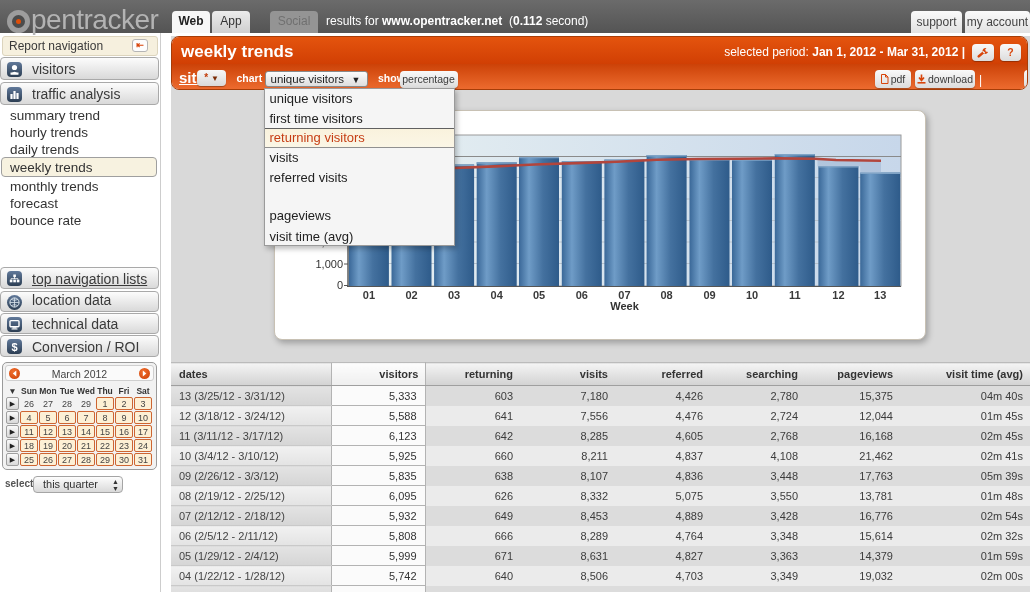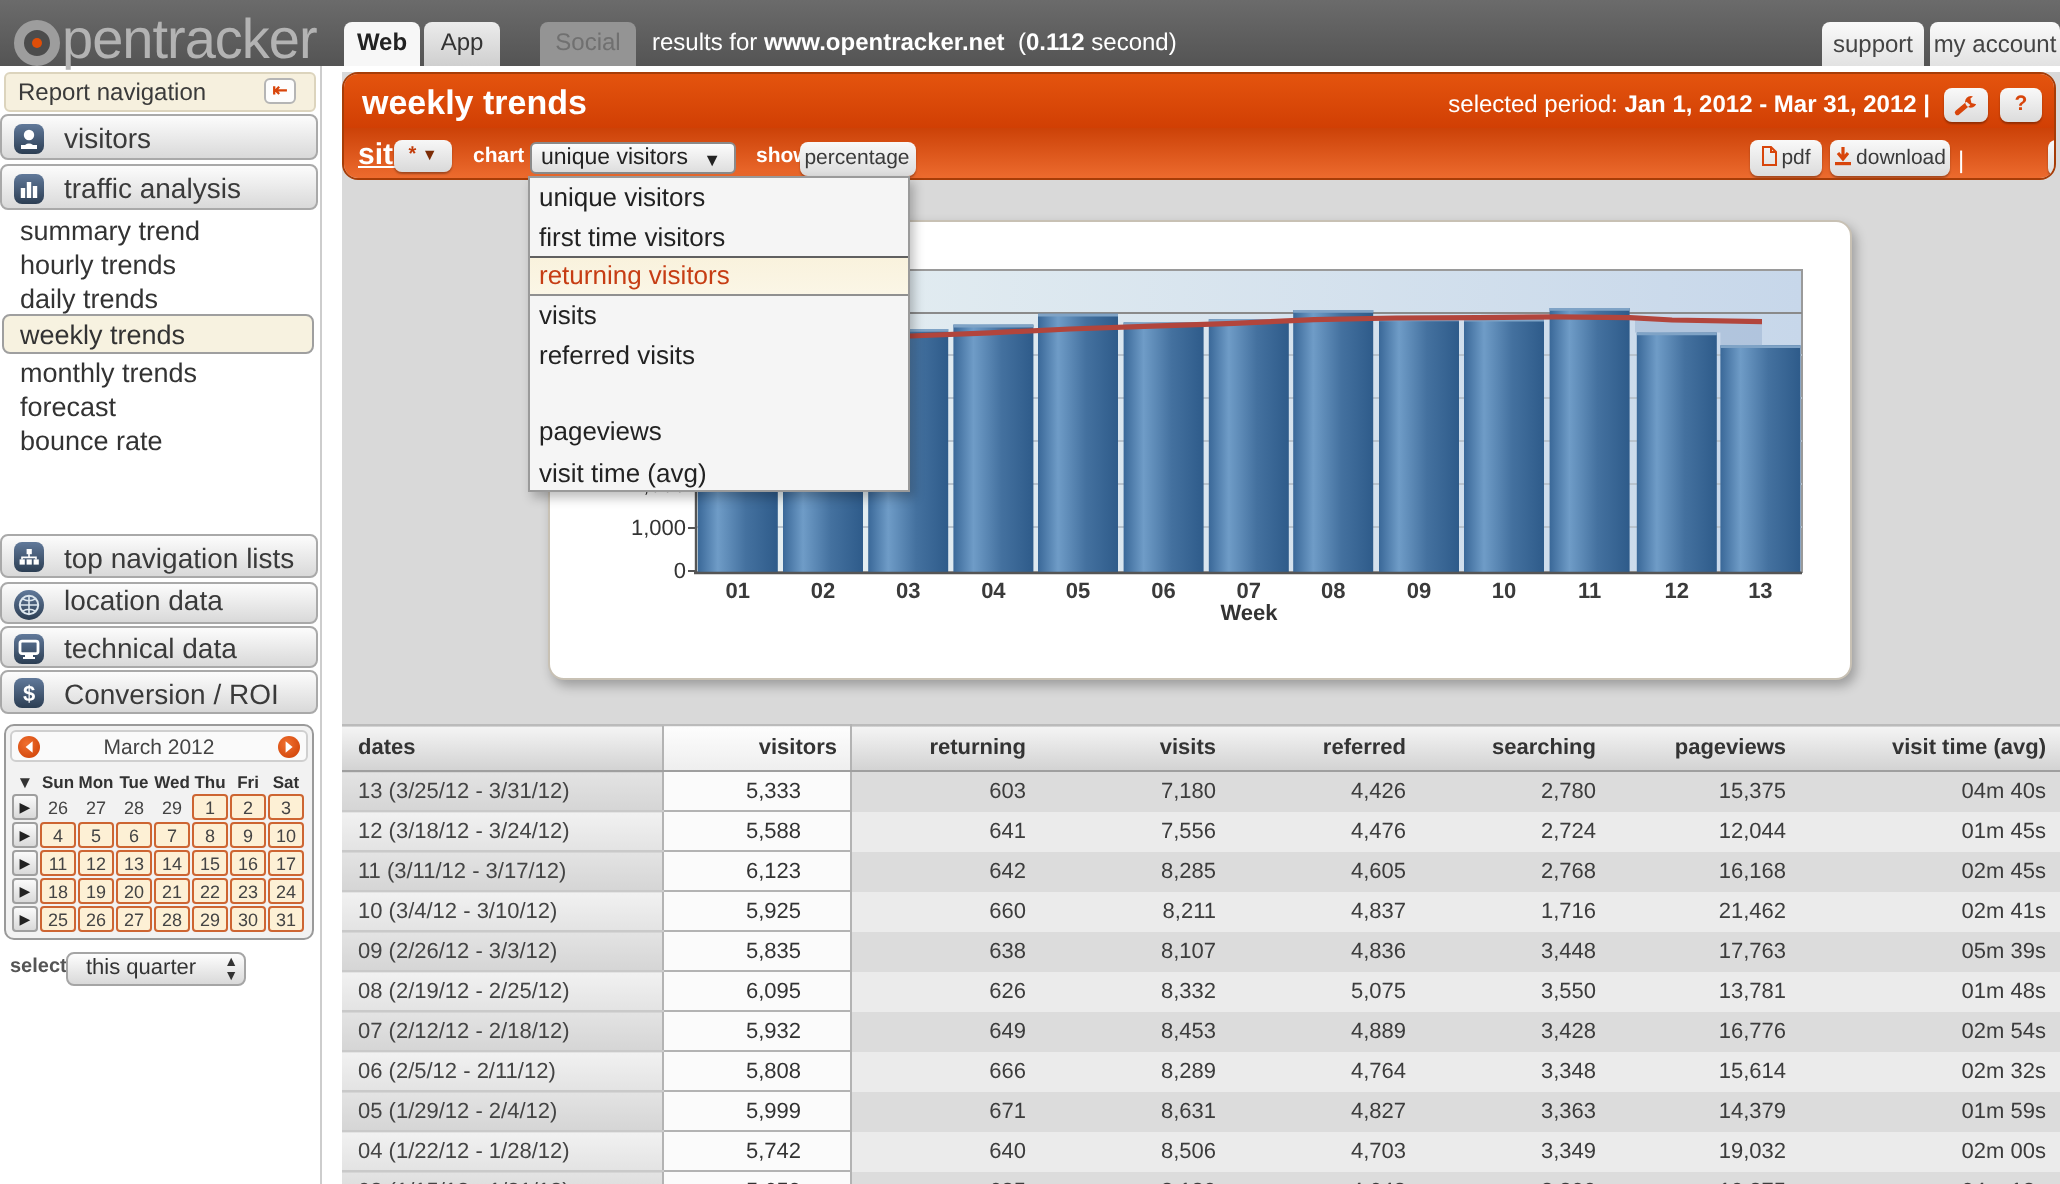--- a/index.html
+++ b/index.html
@@ -70,21 +70,21 @@
 #dtable table{border-collapse:collapse;width:859px;table-layout:fixed;}
 #dtable th{height:23px;background:linear-gradient(#f4f4f4,#d2d2d2);font-size:11px;color:#333;text-align:right;padding:0 7px 0 0;border-bottom:1px solid #9f9f9f;border-top:1px solid #bbb;}
 #dtable th.d{text-align:left;padding-left:8px;}
 #dtable th.v{background:linear-gradient(#fdfdfd,#eeeeee);border-left:1px solid #b3b3b3;border-right:1px solid #b3b3b3;padding-right:6px;}
 #dtable td{height:20px;font-size:11px;color:#3c3c3c;text-align:right;padding:0 7px 0 0;}
 #dtable tr.odd td{background:#dcdcdc;}
 #dtable tr.even td{background:#ebebeb;}
 #dtable td.d{text-align:left;padding-left:8px;color:#444;border-right:1px solid #b3b3b3;border-bottom:1px solid #c9c9c9;}
 #dtable tr.odd td.d{background:linear-gradient(#e3e3e3,#d5d5d5);}
 #dtable tr.even td.d{background:linear-gradient(#f1f1f1,#e3e3e3);}
-#dtable td.v{background:#fbfbfb !important;border:1px solid #b3b3b3;border-top:none;color:#333;padding-right:24px;}
+#dtable td.v{background:#fbfbfb !important;border:1px solid #b3b3b3;border-top:none;color:#333;padding-right:8px;}
 
 
 #ddown{position:absolute;left:263.5px;top:88px;width:191px;height:157.5px;background:#f5f5f5;border:1px solid #9a9a9a;box-shadow:2px 3px 5px rgba(0,0,0,.25);}
 #ddown .it{position:absolute;left:0;width:100%;height:20px;line-height:20px;padding-left:5px;font-size:13px;color:#222;}
 #ddown .hl{background:linear-gradient(#f9f2dd,#fbf6e6);border-top:1px solid #606060;border-bottom:1px solid #909090;color:#c63d14;line-height:18px !important;}
 </style>
 </head>
 <body>
 <div id="page">
   <div id="mainbg"></div>
@@ -125,21 +125,21 @@
   <div class="mitem" style="top:196px;">forecast</div>
   <div class="mitem" style="top:213px;">bounce rate</div>
   <div class="sbtn" style="top:267px;height:22px;">
     <span class="sic" style="top:3px;"><svg width="15" height="15">
           <rect x="6.3" y="3.5" width="2.6" height="2.6" fill="#fff"></rect>
           <rect x="2.8" y="8.7" width="2.6" height="2.6" fill="#fff"></rect>
           <rect x="6.3" y="8.7" width="2.6" height="2.6" fill="#fff"></rect>
           <rect x="9.8" y="8.7" width="2.6" height="2.6" fill="#fff"></rect>
           <path d="M7.5,6 v2 M4,8.7 v-1 h7 v1" stroke="#fff" stroke-width="0.8" fill="none"></path>
         </svg></span>
-    <span class="lbl" style="top:3px;">top navigation lists</span>
+    <span class="lbl" style="top:3px;text-decoration:underline;">top navigation lists</span>
   </div>
   <div class="sbtn" style="top:291px;height:21px;">
     <span class="sic" style="top:3px;border-radius:50%;"><svg width="15" height="15">
           <circle cx="7.5" cy="7.5" r="4.6" fill="none" stroke="#dce6ee" stroke-width="1"></circle>
           <path d="M2.9,7.5 h9.2 M7.5,2.9 v9.2 M4.2,4.4 q3.3,2 6.6,0 M4.2,10.6 q3.3,-2 6.6,0" stroke="#dce6ee" stroke-width="0.8" fill="none"></path>
         </svg></span>
     <span class="lbl" style="top:0;">location data</span>
   </div>
   <div class="sbtn" style="top:313px;height:21px;">
     <span class="sic" style="top:3px;"><svg width="15" height="15">
@@ -410,21 +410,21 @@
             <td>2,768</td>
             <td>16,168</td>
             <td>02m 45s</td>
           </tr>
           <tr class="even">
             <td class="d">10 (3/4/12 - 3/10/12)</td>
             <td class="v">5,925</td>
             <td>660</td>
             <td>8,211</td>
             <td>4,837</td>
-            <td>1,716</td>
+            <td>4,108</td>
             <td>21,462</td>
             <td>02m 41s</td>
           </tr>
           <tr class="odd">
             <td class="d">09 (2/26/12 - 3/3/12)</td>
             <td class="v">5,835</td>
             <td>638</td>
             <td>8,107</td>
             <td>4,836</td>
             <td>3,448</td>

